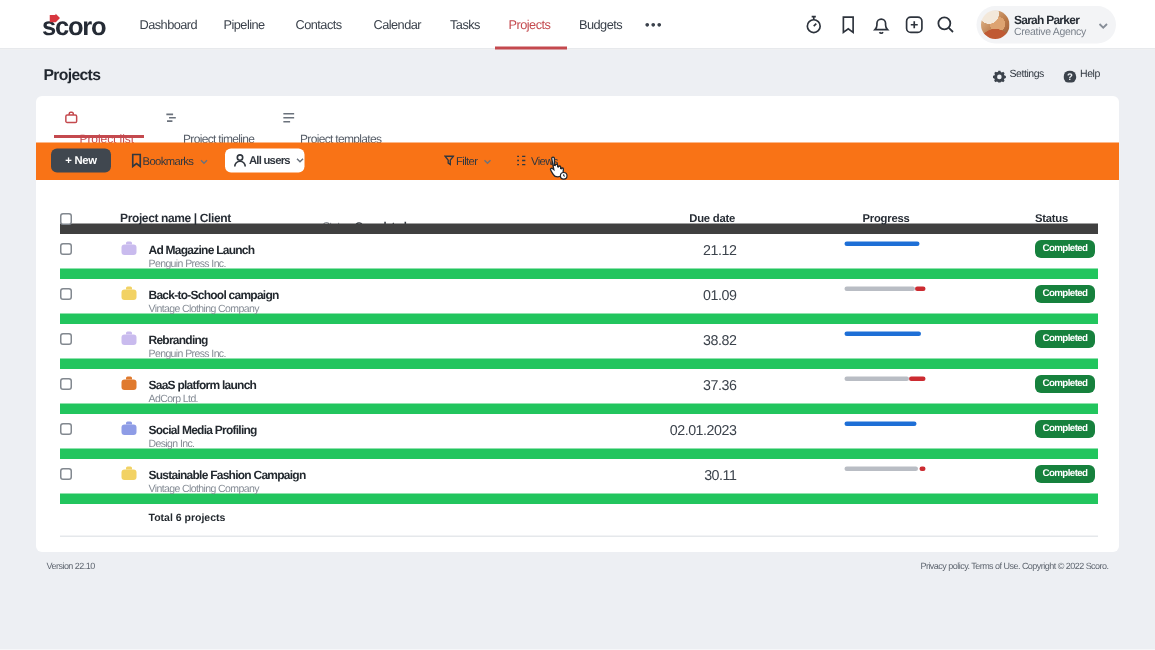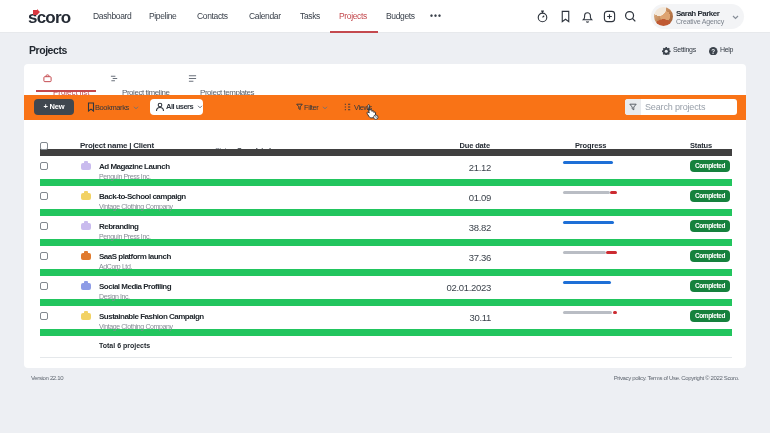--- a/index.html
+++ b/index.html
@@ -187,28 +187,20 @@
     <svg class="tbico" style="left:320px; top:7.5px; width:7px; height:8px;" viewBox="0 0 9 10" fill="none" stroke="#31373f" stroke-width="1.2">
         <path d="M1 1.5h1.6M1 5h1.6M1 8.5h1.6M5.2 1.5H8M5.2 5H8M5.2 8.5H8"></path>
       </svg>
     <div class="tbtxt" style="left:330px;">Views</div>
     <svg style="position:absolute; left:340px; top:8.5px; width:15px; height:16px;" viewBox="0 0 15 16">
       <path d="M3.8 1.6c0-1.2 1.8-1.2 1.8 0v4.6l.5.1c0-1.1 1.7-1 1.7.1v.8l.5.1c.1-.9 1.5-.8 1.5.2v.8l.4.1c.2-.7 1.4-.5 1.4.3 0 1.6-.3 2.9-.7 3.8-.5.9-1.5 1.4-3 1.4s-2.4-.4-3-1.5c-.6-.9-1.4-2.3-1.8-3.1-.4-.7.4-1.5 1.2-1l.9.7z" fill="#fff" stroke="#23272d" stroke-width="0.9"></path>
       <circle cx="11.8" cy="13.2" r="2.2" fill="#fff" stroke="#23272d" stroke-width="0.8"></circle>
       <path d="M11.8 12.2v1l.8.4" fill="none" stroke="#23272d" stroke-width="0.7"></path>
     </svg>
 
-    <div class="searchbox">
-      <div class="searchico">
-        <svg style="position:absolute;left:4px;top:4px;width:8px;height:8px;" viewBox="0 0 10 10" fill="none" stroke="#4a5058" stroke-width="1.1">
-            <path d="M1 1.5h8L6 5v3.5l-2-1.2V5z"></path>
-          </svg>
-      </div>
-      <div class="searchtxt">Search projects</div>
-    </div>
   </div>
 
   <div class="thead">
     <div class="cb" style="top:21.5px;"></div>
     <div class="th" style="left:40px; font-size:8px; letter-spacing:-0.25px;">Project name | Client</div>
     <div class="th" style="right:242px;">Due date</div>
     <div class="th" style="left:535px;">Progress</div>
     <div class="th" style="left:650px;">Status</div>
   </div>
 

